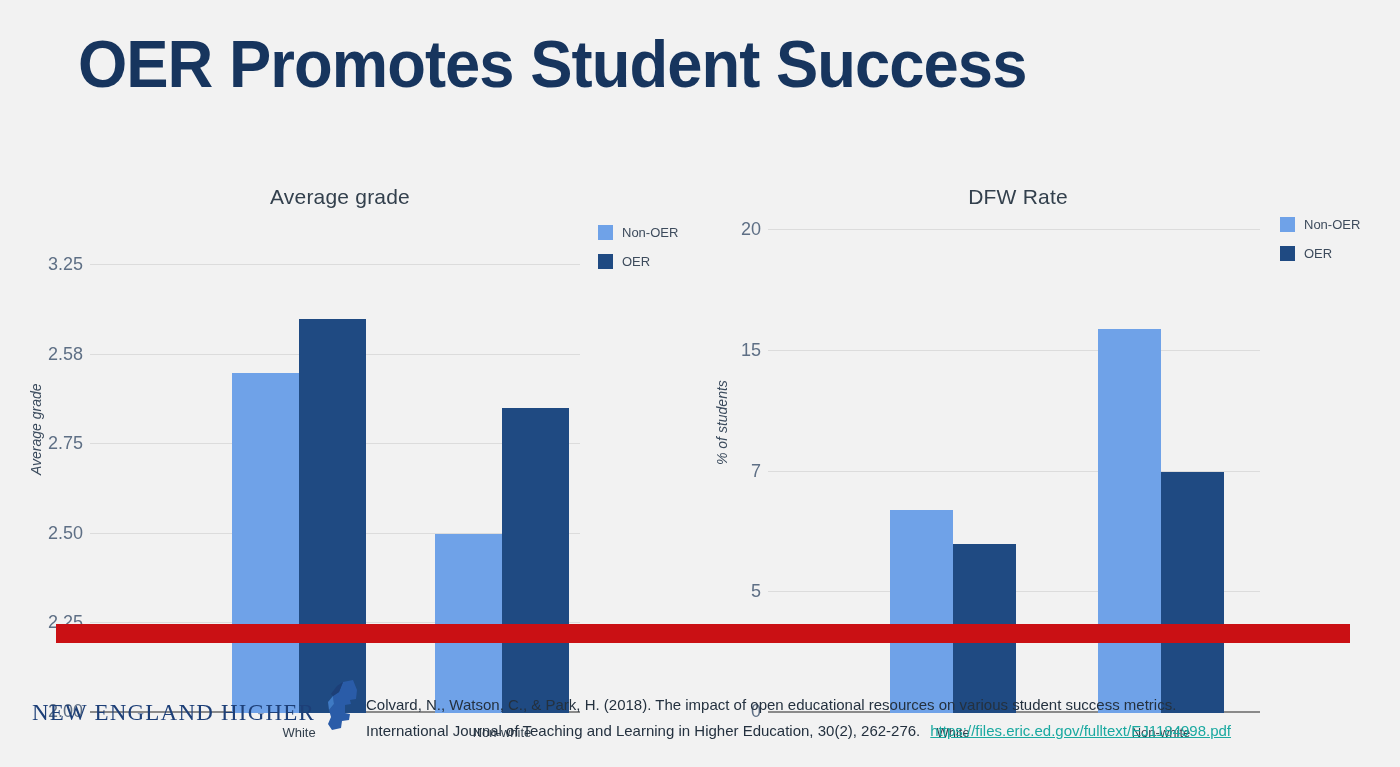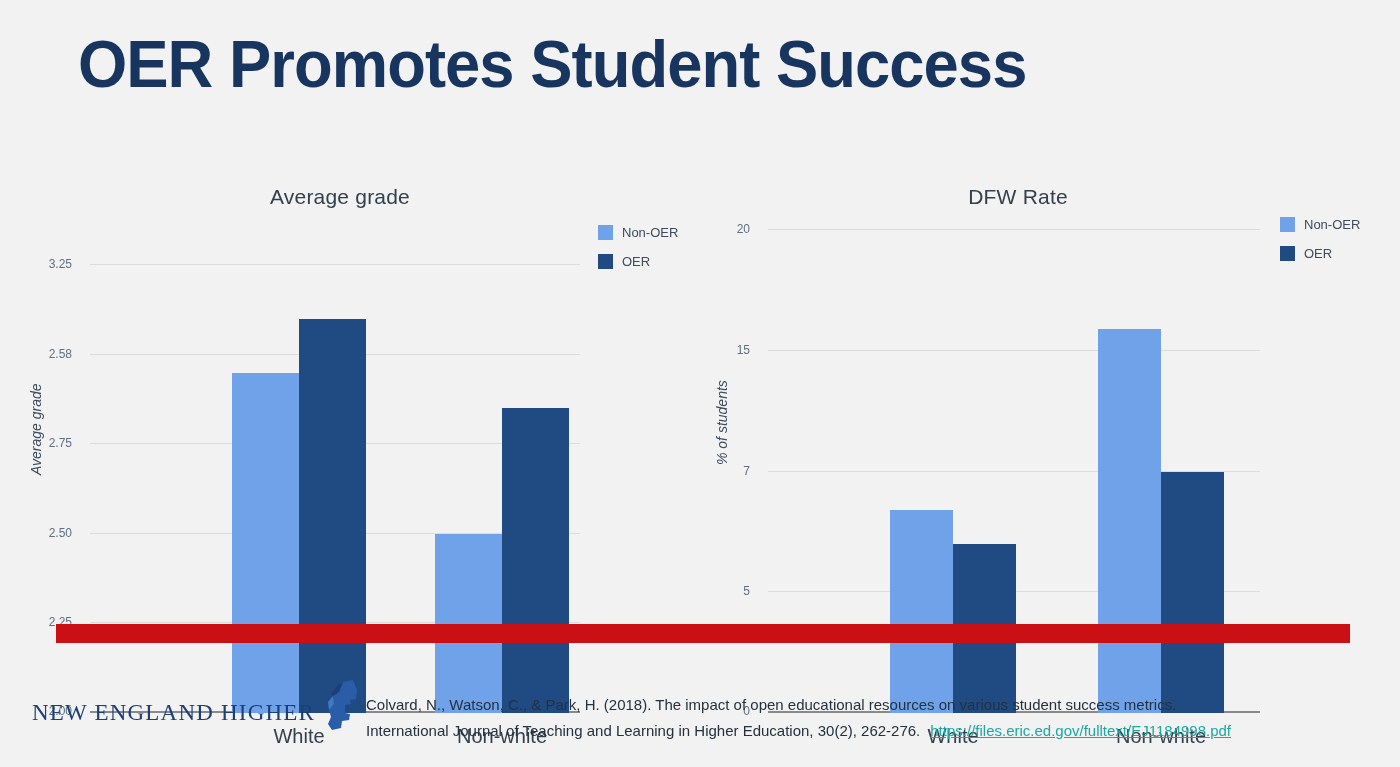--- a/index.html
+++ b/index.html
@@ -78,40 +78,40 @@
     height: 1px;
     background: #dcdcdc;
   }
   .gridline.axis0 {
     background: #8a8a8a;
     height: 2px;
   }
   .tick-label {
     position: absolute;
     right: 100%;
-    margin-right: 18px;
+    margin-right: 7px;
     transform: translateY(-50%);
-    font-size: 12px;
+    font-size: 18px;
     color: #5e6f85;
     white-space: nowrap;
   }
 
   .bar {
     position: absolute;
     bottom: 0;
   }
   .bar.light { background: #6fa2e8; }
   .bar.dark  { background: #1f4a82; }
 
   .cat-label {
     position: absolute;
     top: 100%;
     margin-top: 12px;
     transform: translateX(-50%);
-    font-size: 20px;
+    font-size: 13px;
     color: #33404d;
     white-space: nowrap;
   }
 
   
   .legend {
     position: absolute;
   }
   #legend-left  { left: 588px; top: 50px; }
   #legend-right { left: 580px; top: 42px; }

